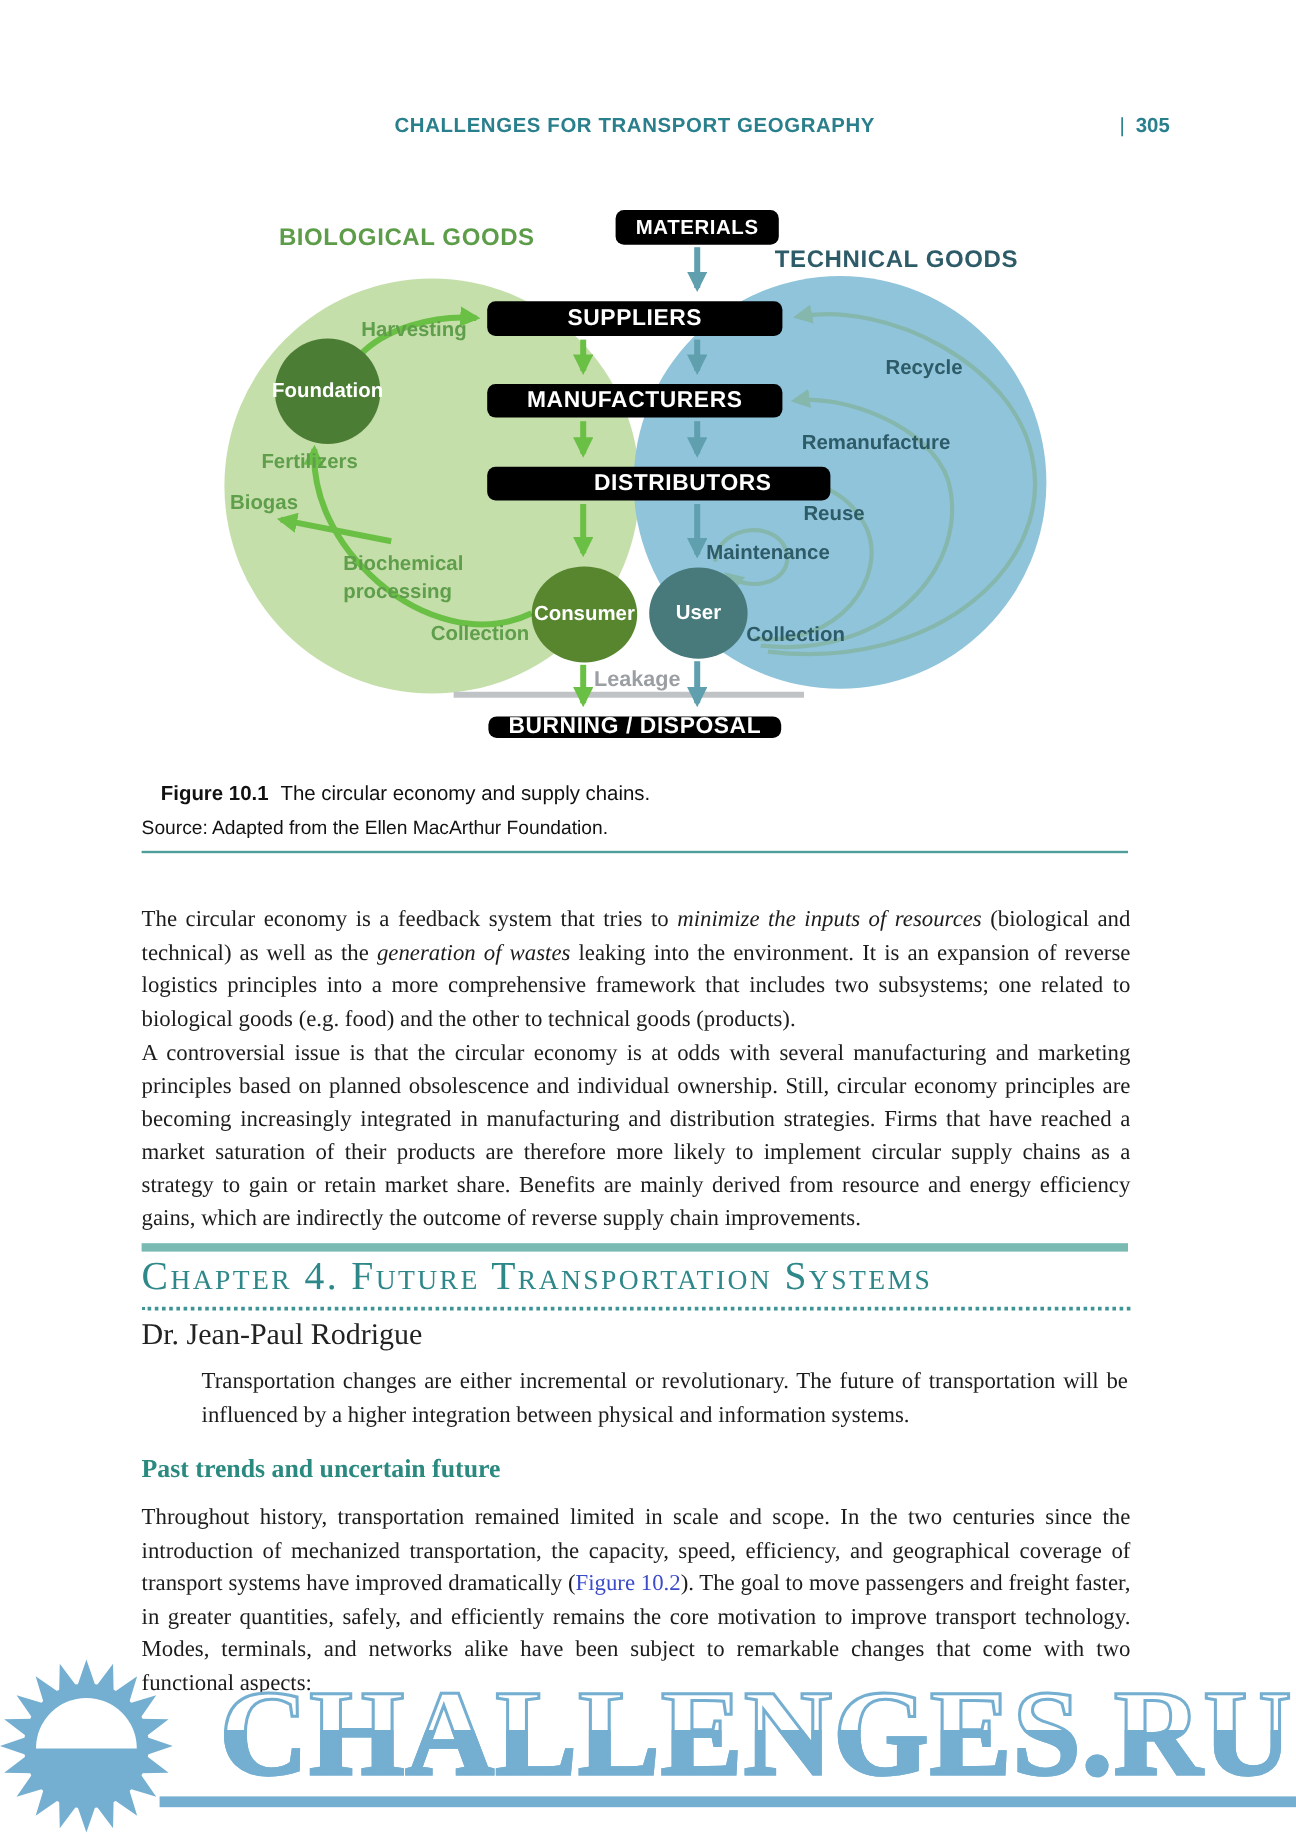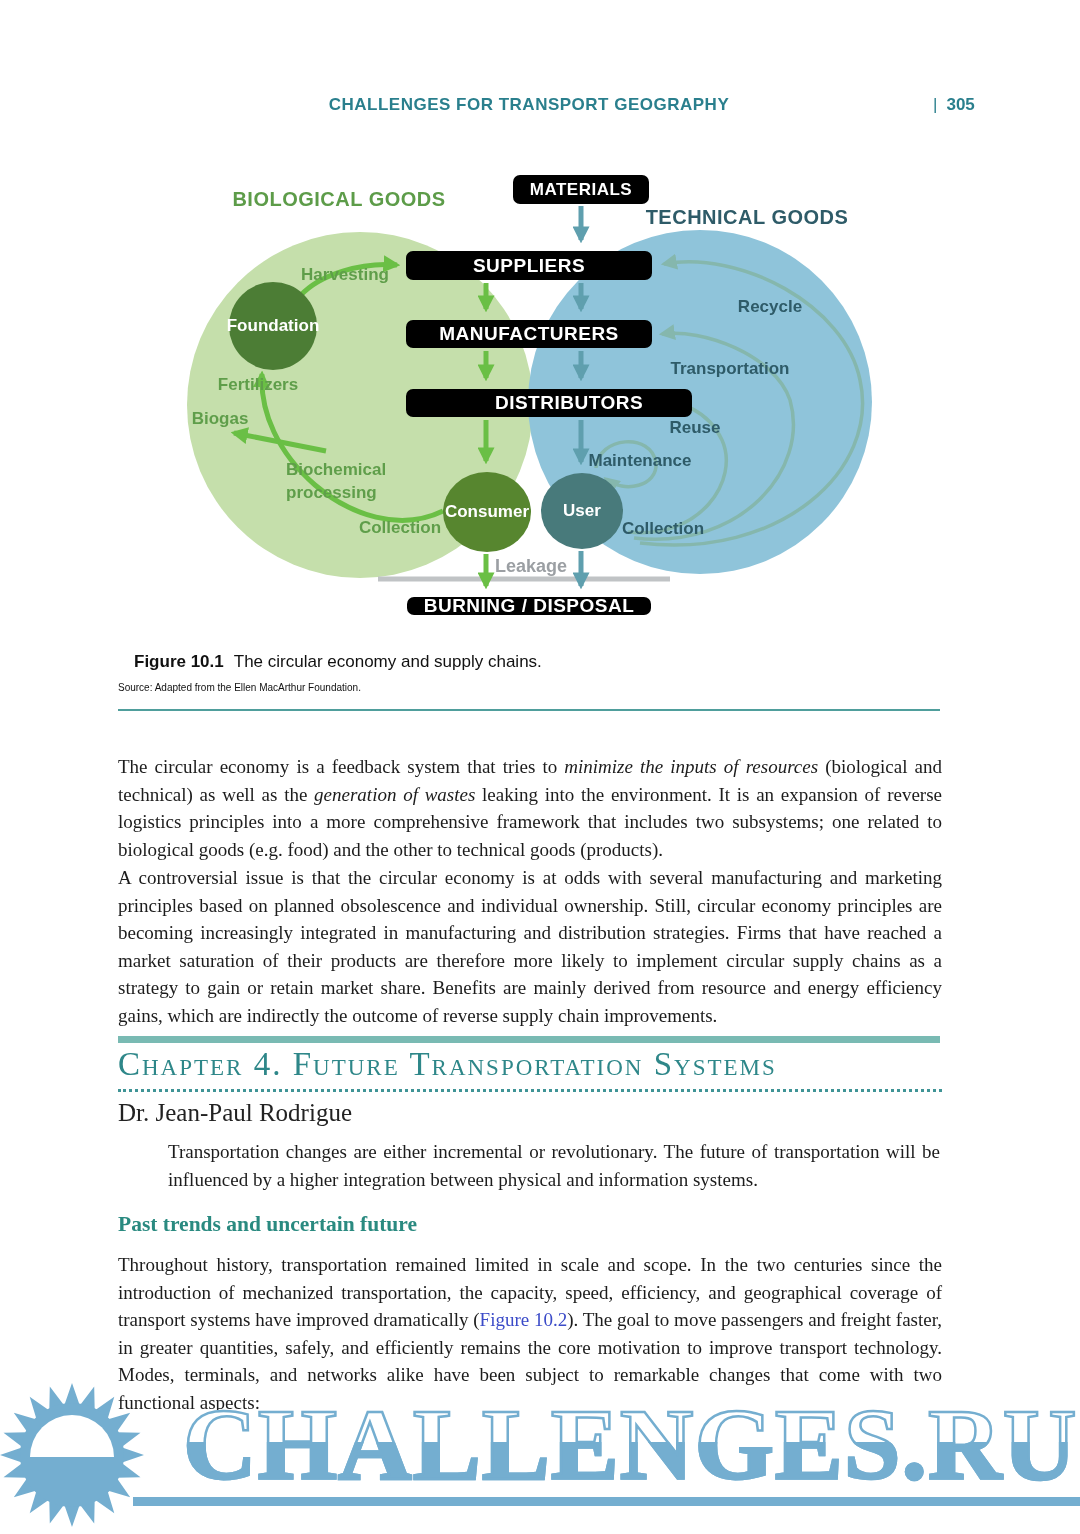--- a/index.html
+++ b/index.html
@@ -26,21 +26,21 @@
   .lab-bio{color:#5f9e4a;} .lab-tech{color:#2e5b68;}
   .region-label{position:absolute;transform:translate(-50%,-50%);white-space:nowrap;
           font-family:"Liberation Sans",sans-serif;font-weight:700;font-size:20px;letter-spacing:.5px;}
   .lab-leak{color:#9b9fa3;font-size:18px;}
   .lab-biochem{transform:none;white-space:normal;width:118px;text-align:left;line-height:23px;}
   
   .caption{position:absolute;left:134px;top:652px;font-family:"Liberation Sans",sans-serif;
            font-size:17px;color:#111;}
   .caption .cap-label{font-weight:700;margin-right:10px;}
   .source{position:absolute;left:118px;top:682px;font-family:"Liberation Sans",sans-serif;
-          font-size:10px;color:#111;}
+          font-size:16px;color:#111;}
   .rule-teal{position:absolute;left:118px;top:709px;width:822px;border-top:2px solid #4f9e9c;}
   
   .para{position:absolute;left:118px;width:824px;font-size:19px;line-height:27.5px;
         text-align:justify;color:#1c1c1c;}
   .it{font-style:italic;}
   .lnk{color:#3b4bc8;}
   
   .chap-bar{position:absolute;left:118px;top:1036px;width:822px;height:7px;background:#79bab3;}
   .chap-title{position:absolute;left:118px;top:1046px;width:822px;
               font-variant:small-caps;font-size:33px;letter-spacing:2px;color:#2e8789;}
@@ -119,21 +119,21 @@
   <div class="dnode" style="left:229px;top:282px;width:88px;height:88px;background:#4c7d35;">Foundation</div>
   <div class="dnode" style="left:443px;top:472px;width:88px;height:80px;background:#57862f;">Consumer</div>
   <div class="dnode" style="left:541px;top:473px;width:82px;height:76px;background:#487a7b;">User</div>
 
   <div class="dlabel lab-bio" style="left:345px;top:275px;">Harvesting</div>
   <div class="dlabel lab-bio" style="left:258px;top:385px;">Fertilizers</div>
   <div class="dlabel lab-bio" style="left:220px;top:419px;">Biogas</div>
   <div class="dlabel lab-bio lab-biochem" style="left:286px;top:458px;">Biochemical processing</div>
   <div class="dlabel lab-bio" style="left:400px;top:528px;">Collection</div>
   <div class="dlabel lab-tech" style="left:770px;top:307px;">Recycle</div>
-  <div class="dlabel lab-tech" style="left:730px;top:369px;">Transportation</div>
+  <div class="dlabel lab-tech" style="left:730px;top:369px;">Remanufacture</div>
   <div class="dlabel lab-tech" style="left:695px;top:428px;">Reuse</div>
   <div class="dlabel lab-tech" style="left:640px;top:461px;">Maintenance</div>
   <div class="dlabel lab-tech" style="left:663px;top:529px;">Collection</div>
   <div class="dlabel lab-leak" style="left:531px;top:566px;">Leakage</div>
 
   <div class="caption">
     <span class="cap-label">Figure 10.1</span><span>The circular economy and supply chains.</span>
   </div>
   <div class="source">Source: Adapted from the Ellen MacArthur Foundation.</div>
   <div class="rule-teal"></div>

